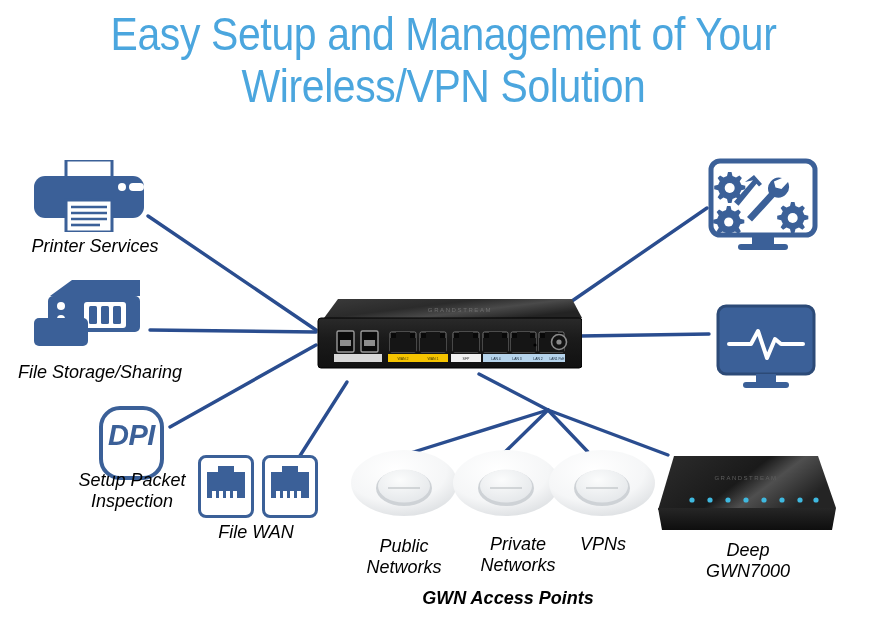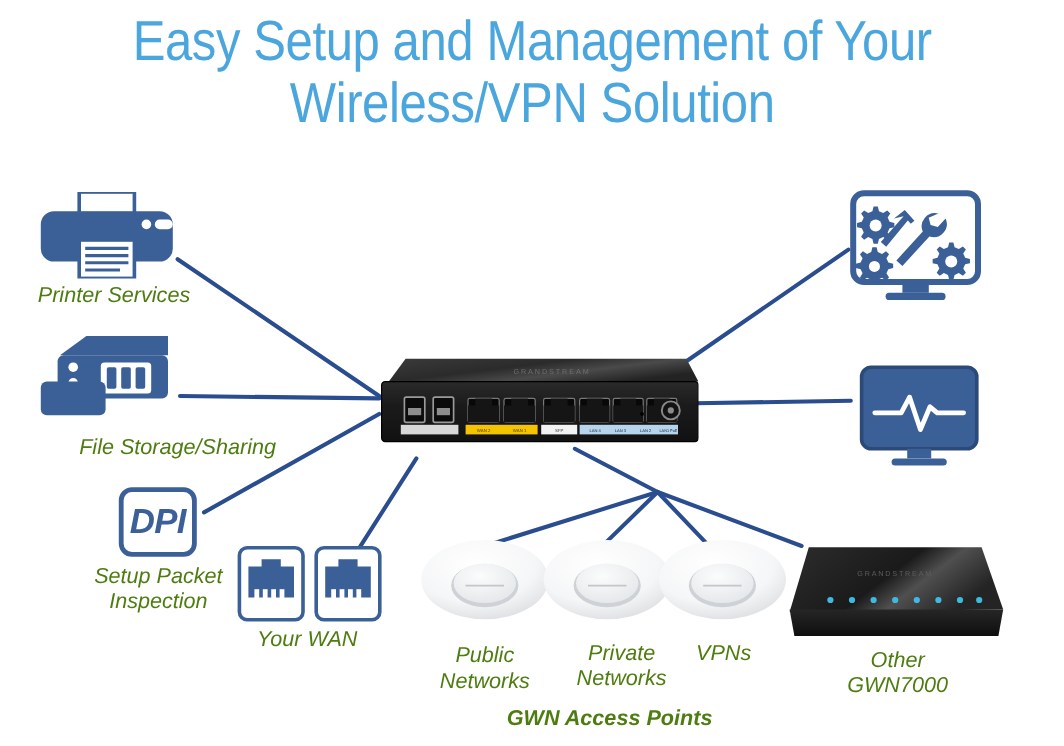--- a/index.html
+++ b/index.html
@@ -46,36 +46,36 @@
     pointer-events: none;
   }
 
   
   .label {
     position: absolute;
     font-family: "Liberation Sans", sans-serif;
     font-style: italic;
     font-size: 18px;
     line-height: 21px;
-    color: #4d7c0f;
+    color: #000000;
     text-align: center;
     white-space: pre-line;
   }
   .label.bold { font-weight: bold; }
 
   
   .node { position: absolute; }
 
   
   #dpi-badge {
     position: absolute;
     left: 99px; top: 406px;
-    width: 65px; height: 58px;
+    width: 65px; height: 74px;
     border: 4px solid #3b6098;
-    border-radius: 11px;
+    border-radius: 21px;
     background: #ffffff;
     box-sizing: border-box;
   }
   #dpi-badge .dpi-text {
     display: block;
     text-align: center;
     font-family: "Liberation Sans", sans-serif;
     font-style: italic;
     font-weight: bold;
     font-size: 29px;
@@ -164,21 +164,21 @@
       <circle cx="29" cy="41" r="4" fill="#ffffff"></circle>
       <rect x="52" y="24" width="42" height="26" rx="3" fill="#ffffff"></rect>
       <g fill="#3b6098">
         <rect x="57" y="28" width="8" height="18" rx="1.5"></rect>
         <rect x="69" y="28" width="8" height="18" rx="1.5"></rect>
         <rect x="81" y="28" width="8" height="18" rx="1.5"></rect>
       </g>
       <rect x="2" y="40" width="54" height="28" rx="5" fill="#3b6098"></rect>
     </svg>
   </div>
-  <div class="label" style="left:0px; top:362px; width:200px;padding-left:48px;">File Storage/Sharing</div>
+  <div class="label" style="left:0px; top:362px; width:200px;">File Storage/Sharing</div>
 
   <div id="dpi-badge">
     <span class="dpi-text">DPI</span>
   </div>
   <div class="label" style="left:52px; top:470px; width:160px;">Setup Packet
 Inspection</div>
 
   <div class="rj-box" style="left:198px; top:455px;">
     <svg width="50" height="57" viewBox="0 0 50 57">
       <path d="M17 8 L33 8 L33 14 L44 14 L44 40 L6 40 L6 14 L17 14 Z" fill="#3b6098"></path>
@@ -194,21 +194,21 @@
     <svg width="50" height="57" viewBox="0 0 50 57">
       <path d="M17 8 L33 8 L33 14 L44 14 L44 40 L6 40 L6 14 L17 14 Z" fill="#3b6098"></path>
       <g fill="#ffffff">
         <rect x="11" y="33" width="4" height="10"></rect>
         <rect x="18" y="33" width="4" height="10"></rect>
         <rect x="25" y="33" width="4" height="10"></rect>
         <rect x="32" y="33" width="4" height="10"></rect>
       </g>
     </svg>
   </div>
-  <div class="label" style="left:190px; top:522px; width:132px;">Your WAN</div>
+  <div class="label" style="left:190px; top:522px; width:132px;">File WAN</div>
 
   <div class="node" style="left:708px; top:158px; width:110px; height:96px;">
     <svg width="110" height="96" viewBox="0 0 110 96">
       <rect x="3" y="3" width="104" height="74" rx="9" fill="#ffffff" stroke="#3b6098" stroke-width="5"></rect>
 
       <g fill="#3b6098">
         <path d="M20 14 l3.5 0 l1 4 l3.5 1.6 l3.4-2.2 l2.5 2.5 l-2.2 3.4 l1.6 3.5 l4 1 l0 3.5 l-4 1 l-1.6 3.5 l2.2 3.4 l-2.5 2.5 l-3.4-2.2 l-3.5 1.6 l-1 4 l-3.5 0 l-1-4 l-3.5-1.6 l-3.4 2.2 l-2.5-2.5 l2.2-3.4 l-1.6-3.5 l-4-1 l0-3.5 l4-1 l1.6-3.5 l-2.2-3.4 l2.5-2.5 l3.4 2.2 l3.5-1.6 Z"></path>
         <circle cx="21.7" cy="30" r="5" fill="#ffffff"></circle>
         <path d="M19 48 l3.5 0 l1 4 l3.5 1.6 l3.4-2.2 l2.5 2.5 l-2.2 3.4 l1.6 3.5 l4 1 l0 3.5 l-4 1 l-1.6 3.5 l2.2 3.4 l-2.5 2.5 l-3.4-2.2 l-3.5 1.6 l-1 4 l-3.5 0 l-1-4 l-3.5-1.6 l-3.4 2.2 l-2.5-2.5 l2.2-3.4 l-1.6-3.5 l-4-1 l0-3.5 l4-1 l1.6-3.5 l-2.2-3.4 l2.5-2.5 l3.4 2.2 l3.5-1.6 Z"></path>
         <circle cx="20.7" cy="64" r="4.6" fill="#ffffff"></circle>
@@ -370,16 +370,16 @@
         <circle cx="78" cy="50" r="2.6"></circle>
         <circle cx="96" cy="50" r="2.6"></circle>
         <circle cx="114" cy="50" r="2.6"></circle>
         <circle cx="132" cy="50" r="2.6"></circle>
         <circle cx="150" cy="50" r="2.6"></circle>
         <circle cx="166" cy="50" r="2.6"></circle>
       </g>
       <path d="M8 58 L186 58 L182 80 L12 80 Z" fill="url(#gsFront)"></path>
     </svg>
   </div>
-  <div class="label" style="left:648px; top:540px; width:200px;">Other
+  <div class="label" style="left:648px; top:540px; width:200px;">Deep
 GWN7000</div>
 
 </div>
 
 </body></html>

